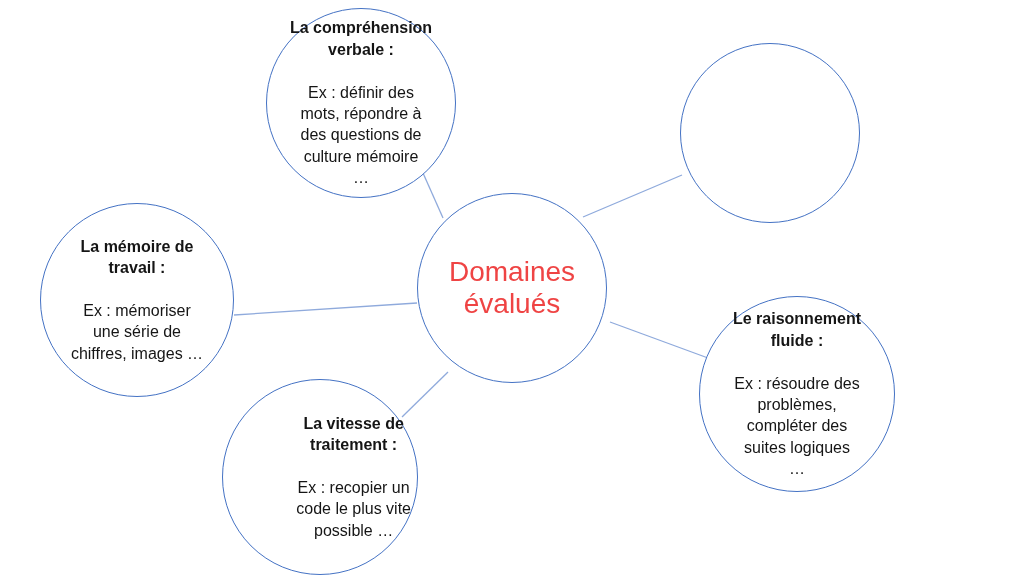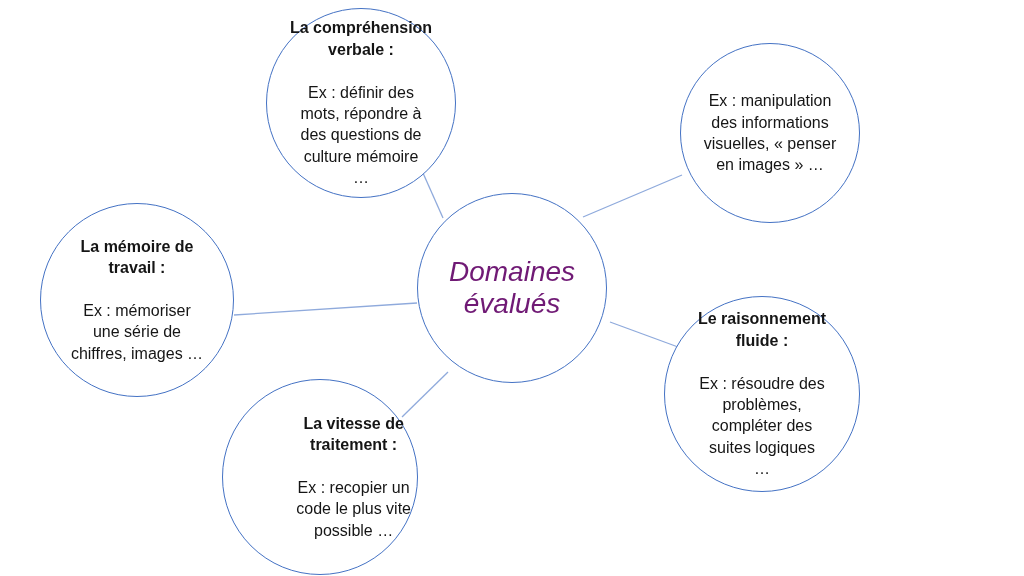--- a/index.html
+++ b/index.html
@@ -43,32 +43,31 @@
   .node-title {
     display: block;
     font-weight: bold;
     white-space: pre-line;
   }
   .node-body {
     display: block;
     white-space: pre-line;
   }
   .center-label {
-    color: #701a75;
+    color: #ef4444;
     font-size: 28px;
     line-height: 1.15;
     white-space: pre-line;
-    font-style: italic;
   }
   
   .node-comprehension { left: 266px; top: 8px;   width: 190px; height: 190px; }
   .node-visuo         { left: 680px; top: 43px;  width: 180px; height: 180px; }
   .node-memoire       { left: 40px;  top: 203px; width: 194px; height: 194px; }
   .node-center        { left: 417px; top: 193px; width: 190px; height: 190px; }
-  .node-raisonnement  { left: 664px; top: 296px; width: 196px; height: 196px; text-align: center; }
+  .node-raisonnement  { left: 699px; top: 296px; width: 196px; height: 196px; text-align: center; }
   .node-vitesse       { left: 222px; top: 379px; width: 196px; height: 196px; justify-content: flex-end; }
 </style>
 </head>
 <body>
 
 <div class="stage">
 
   <svg class="connectors" viewBox="0 0 1024 576" xmlns="http://www.w3.org/2000/svg">
     <line x1="423" y1="173" x2="443" y2="218" stroke="#8FAADC" stroke-width="1.3"></line>
     <line x1="583" y1="217" x2="682" y2="175" stroke="#8FAADC" stroke-width="1.3"></line>
@@ -84,24 +83,20 @@
       <span class="node-body">Ex : définir des
 mots, répondre à
 des questions de
 culture mémoire
 …</span>
     </div>
   </div>
 
   <div class="node node-visuo">
     <div class="node-text">
-      <span class="node-body">Ex : manipulation
-des informations
-visuelles, « penser
-en images » …</span>
     </div>
   </div>
 
   <div class="node node-memoire">
     <div class="node-text">
       <span class="node-title">La mémoire de
 travail :</span>
       <span class="node-body">Ex : mémoriser
 une série de
 chiffres, images …</span>

